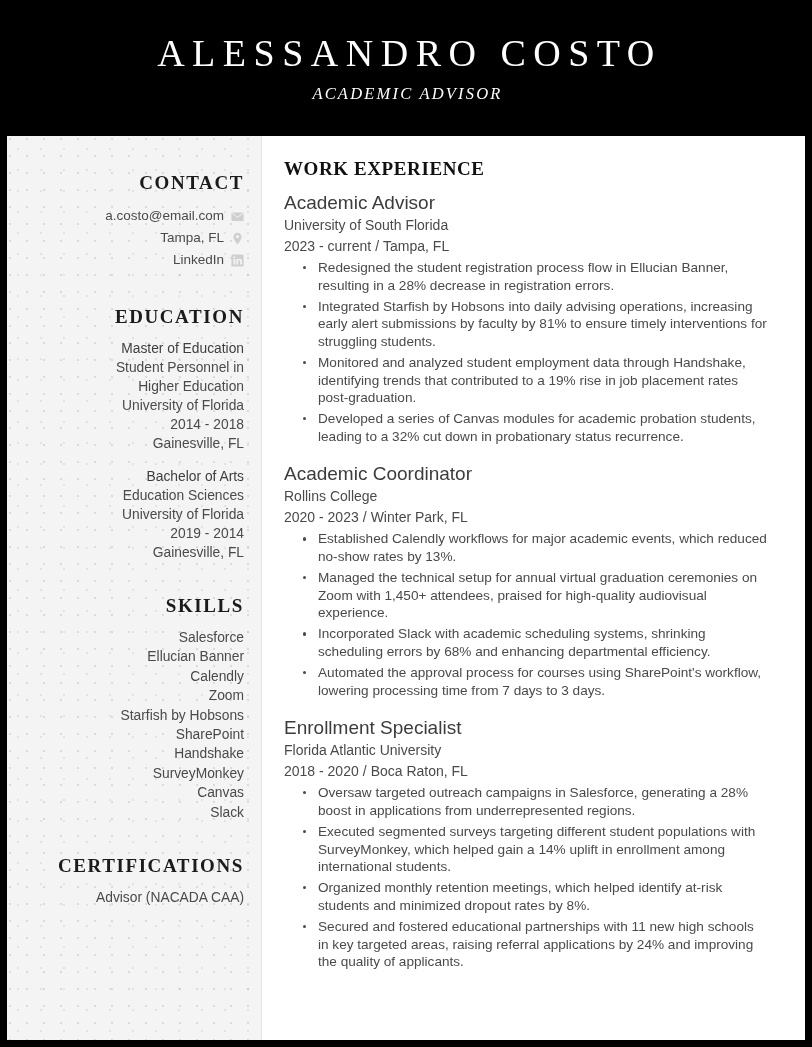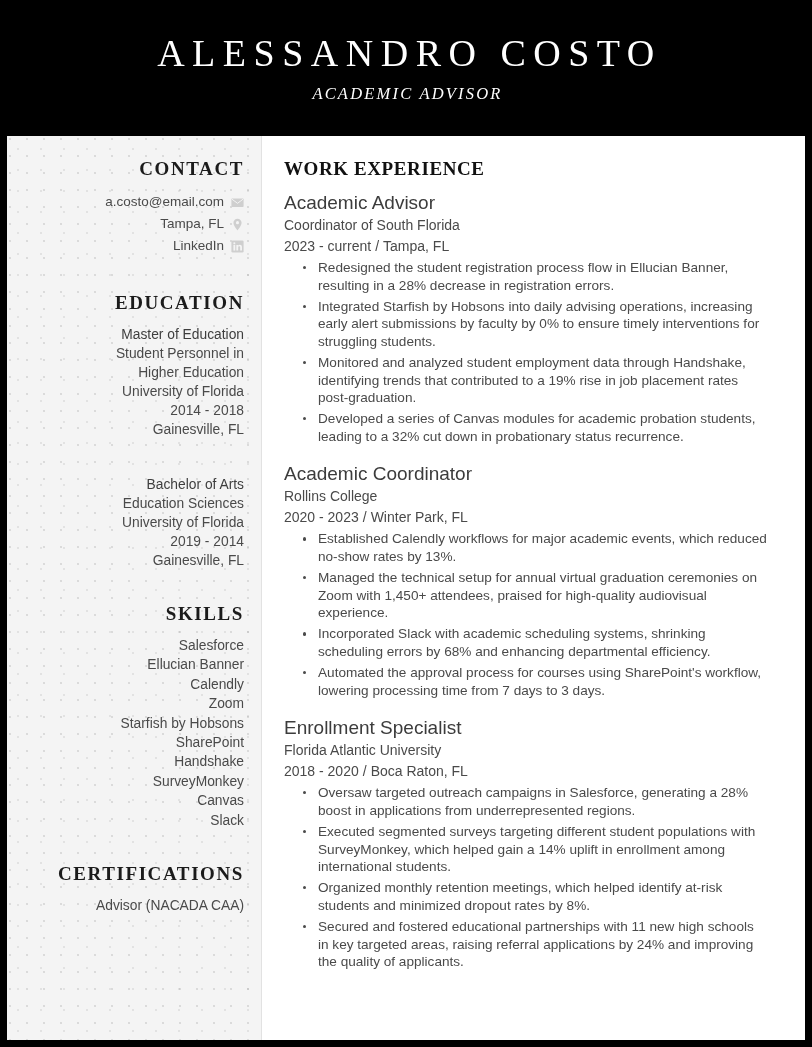--- a/index.html
+++ b/index.html
@@ -92,21 +92,21 @@
   .side-heading {
     font-family: "Liberation Serif", serif;
     font-weight: bold;
     font-size: 19px;
     letter-spacing: 1.6px;
     color: #1b1b1b;
     text-align: right;
     margin: 0;
     white-space: nowrap;
   }
-  .side-heading.contact-h { padding-top: 22px; text-align: right; }
+  .side-heading.contact-h { padding-top: 36px; text-align: right; }
   .side-heading.education-h { padding-top: 34px; }
   .side-heading.skills-h { padding-top: 33px; }
   .side-heading.certifications-h { padding-top: 33px; }
 
   .contact-list {
     margin: 12px 0 0 0;
     padding: 0;
     list-style: none;
   }
   .contact-item {
@@ -128,21 +128,21 @@
     display: inline-flex;
     align-items: center;
     justify-content: center;
     color: #cfcfcf;
   }
   .c-icon svg { display: block; }
 
   .edu-block {
     margin-top: 11px;
   }
-  .edu-block + .edu-block { margin-top: 36px; }
+  .edu-block + .edu-block { margin-top: 14px; }
   .edu-line {
     font-size: 13.8px;
     color: #4a4a4a;
     line-height: 19px;
     text-align: right;
   }
   .edu-line.deg { color: #3e3e3e; }
 
   .skills-list {
     margin: 11px 0 0 0;
@@ -313,27 +313,27 @@
         <div class="cert-line">Advisor (NACADA CAA)</div>
       </div>
 
     </aside>
 
     <main class="main">
       <h2 class="main-heading">WORK EXPERIENCE</h2>
 
       <section class="job">
         <div class="job-title">Academic Advisor</div>
-        <div class="job-company">Coordinator of South Florida</div>
+        <div class="job-company">University of South Florida</div>
         <div class="job-meta">
           <span>2023 - current</span><span class="sep">/</span><span>Tampa, FL</span>
         </div>
         <ul class="bullets">
           <li class="bullet">Redesigned the student registration process flow in Ellucian Banner, resulting in a 28% decrease in registration errors.</li>
-          <li class="bullet">Integrated Starfish by Hobsons into daily advising operations, increasing early alert submissions by faculty by 0% to ensure timely interventions for struggling students.</li>
+          <li class="bullet">Integrated Starfish by Hobsons into daily advising operations, increasing early alert submissions by faculty by 81% to ensure timely interventions for struggling students.</li>
           <li class="bullet">Monitored and analyzed student employment data through Handshake, identifying trends that contributed to a 19% rise in job placement rates post-graduation.</li>
           <li class="bullet">Developed a series of Canvas modules for academic probation students, leading to a 32% cut down in probationary status recurrence.</li>
         </ul>
       </section>
 
       <section class="job">
         <div class="job-title">Academic Coordinator</div>
         <div class="job-company">Rollins College</div>
         <div class="job-meta">
           <span>2020 - 2023</span><span class="sep">/</span><span>Winter Park, FL</span>

